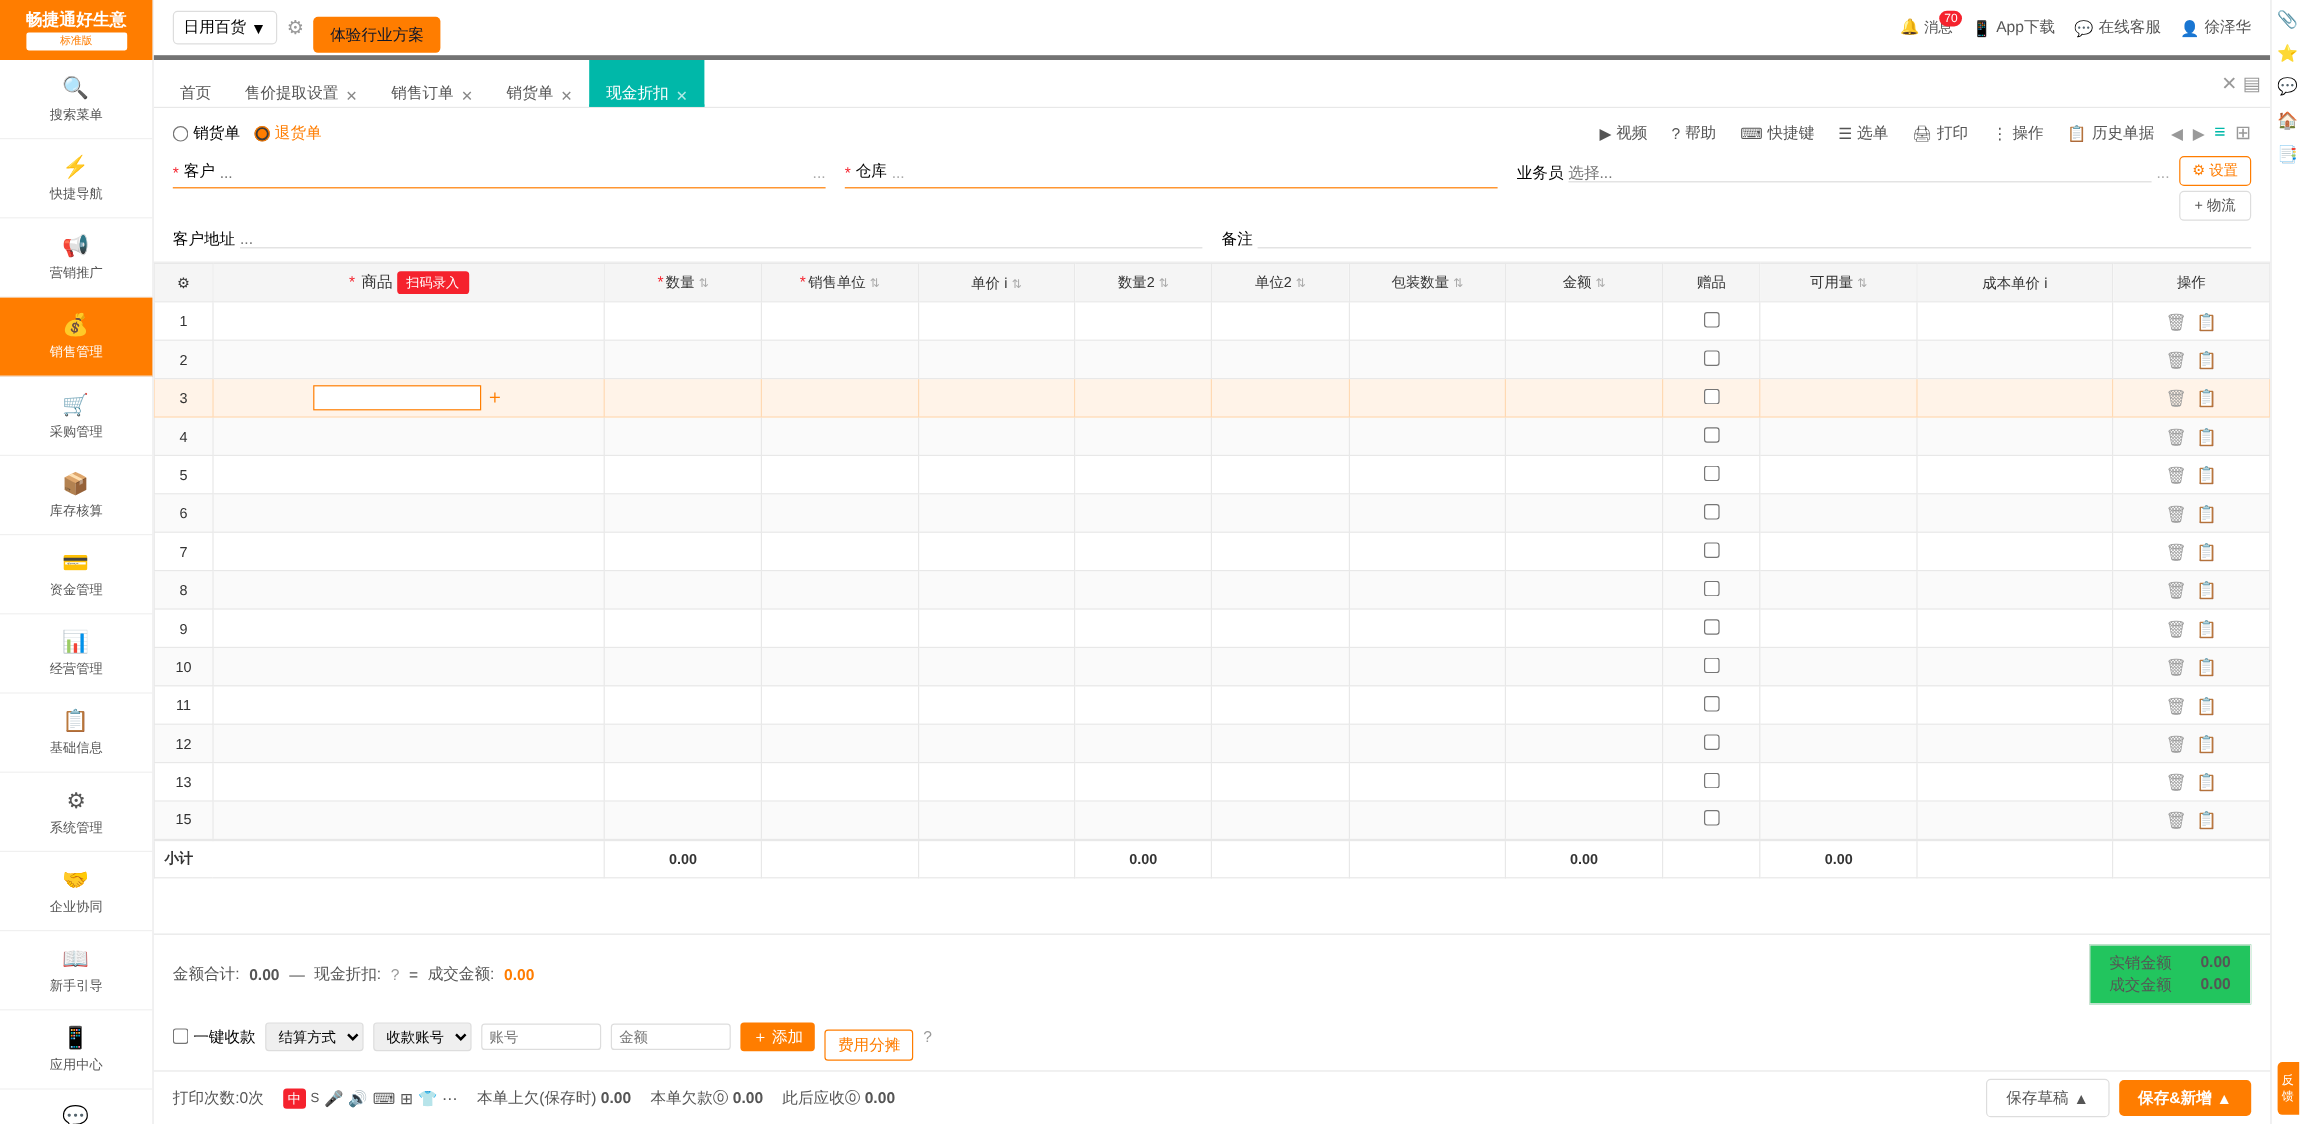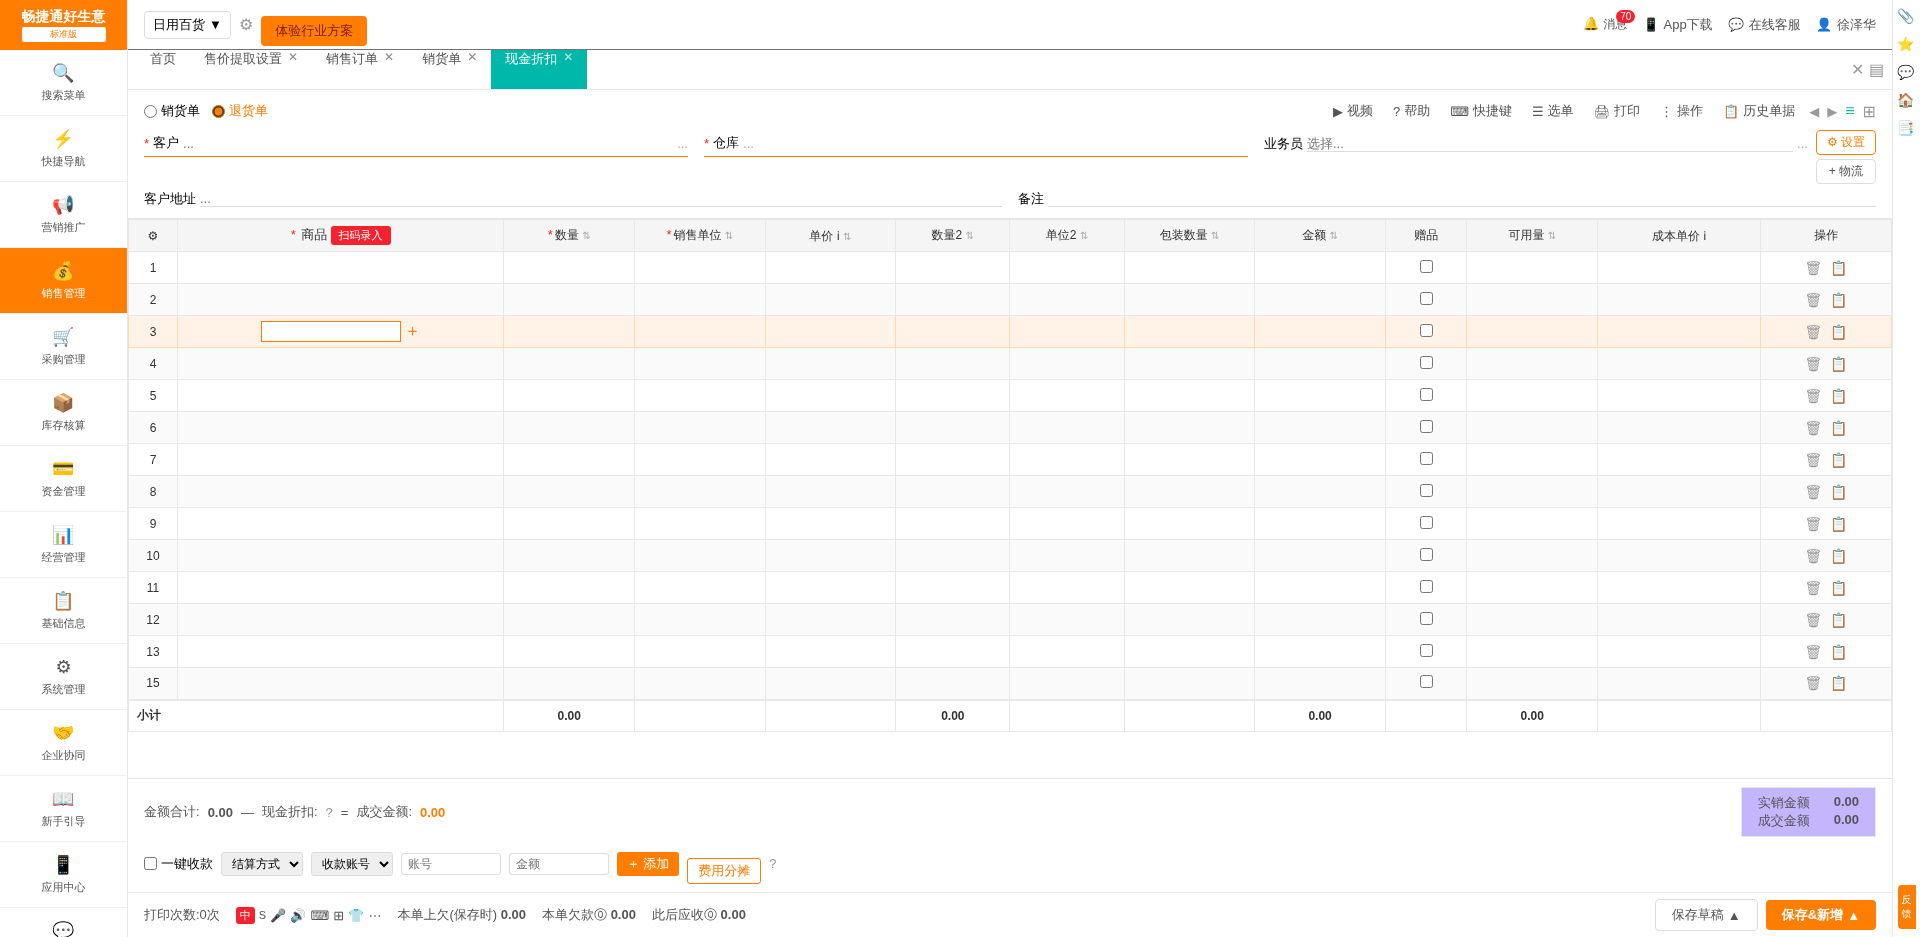--- a/index.html
+++ b/index.html
@@ -12,31 +12,31 @@
     .sidebar-logo .logo-badge { background: #fff; color: #ff7d00; font-size: 9px; padding: 1px 4px; border-radius: 2px; margin-top: 2px; }
     .sidebar-item { display: flex; flex-direction: column; align-items: center; padding: 12px 4px; cursor: pointer; color: #555; border-bottom: 1px solid #f0f0f0; }
     .sidebar-item.active { background: #ff7d00; color: #fff; }
     .sidebar-item .icon { font-size: 18px; margin-bottom: 4px; }
     .sidebar-item .label { font-size: 11px; text-align: center; }
 
     
     .main { flex: 1; display: flex; flex-direction: column; overflow: hidden; }
 
     
-    .topbar { height: 50px; background: #fff; display: flex; align-items: center; justify-content: space-between; padding: 0 16px; border-bottom: 1px solid #737373; }
+    .topbar { height: 50px; background: #fff; display: flex; align-items: center; justify-content: space-between; padding: 0 16px; border-bottom: 4px solid #737373; }
     .topbar-left { display: flex; align-items: center; gap: 8px; }
     .topbar-select { display: flex; align-items: center; gap: 4px; border: 1px solid #ddd; border-radius: 4px; padding: 4px 8px; cursor: pointer; }
-    .topbar-btn-orange { background: #ff7d00; color: #7f1d1d; border: none; border-radius: 4px; padding: 6px 14px; cursor: pointer; font-size: 13px; margin-top: 12px; }
+    .topbar-btn-orange { background: #ff7d00; color: #0f172a; border: none; border-radius: 4px; padding: 6px 14px; cursor: pointer; font-size: 13px; margin-top: 12px; }
     .topbar-right { display: flex; align-items: center; gap: 16px; color: #555; }
     .topbar-right .msg-icon { position: relative; cursor: pointer; }
     .badge { background: #f5222d; color: #fff; font-size: 10px; padding: 1px 4px; border-radius: 8px; position: absolute; top: -6px; right: -8px; }
 
     
     .tabbar { background: #fff; border-bottom: 1px solid #e8e8e8; display: flex; align-items: center; padding: 0 8px; height: 40px; }
-    .tab { padding: 0 14px; height: 100%; display: flex; align-items: flex-start; gap: 6px; cursor: pointer; color: #555; border-bottom: 2px solid transparent; font-size: 13px; }
+    .tab { padding: 0 14px; height: 100%; display: flex; align-items: flex-end; gap: 6px; cursor: pointer; color: #555; border-bottom: 2px solid transparent; font-size: 13px; }
     .tab.active { color: #fff; background: #00b8a9; border-bottom: 2px solid #00b8a9; }
     .tab .close-btn { font-size: 12px; color: inherit; opacity: 0.7; cursor: pointer; }
     .tab-close-all { margin-left: auto; cursor: pointer; font-size: 16px; color: #999; }
 
     
     .form-area { background: #fff; padding: 10px 16px; border-bottom: 1px solid #e8e8e8; }
     .form-row1 { display: flex; align-items: center; gap: 16px; margin-bottom: 8px; }
     .radio-group { display: flex; align-items: center; gap: 12px; }
     .radio-item { display: flex; align-items: center; gap: 4px; cursor: pointer; }
     .radio-item input[type=radio] { accent-color: #ff7d00; }
@@ -701,21 +701,21 @@
         <div class="bottom-calc">
           <span>金额合计:</span>
           <span class="amount">0.00</span>
           <span class="minus-icon">—</span>
           <span>现金折扣:</span>
           <span style="color:#999;cursor:pointer;">?</span>
           <span class="eq-icon">=</span>
           <span>成交金额:</span>
           <span class="amount orange-text">0.00</span>
         </div>
-        <div style="margin-left:auto;border:1px solid #e8e8e8;padding:6px 16px;background:#c4b5fd;">
+        <div style="margin-left:auto;border:1px solid #e8e8e8;padding:6px 16px;background:#22c55e;">
           <div class="summary-row">
             <span>实销金额</span>
             <span class="val">0.00</span>
           </div>
           <div class="summary-row">
             <span>成交金额</span>
             <span class="val">0.00</span>
           </div>
         </div>
       </div>

